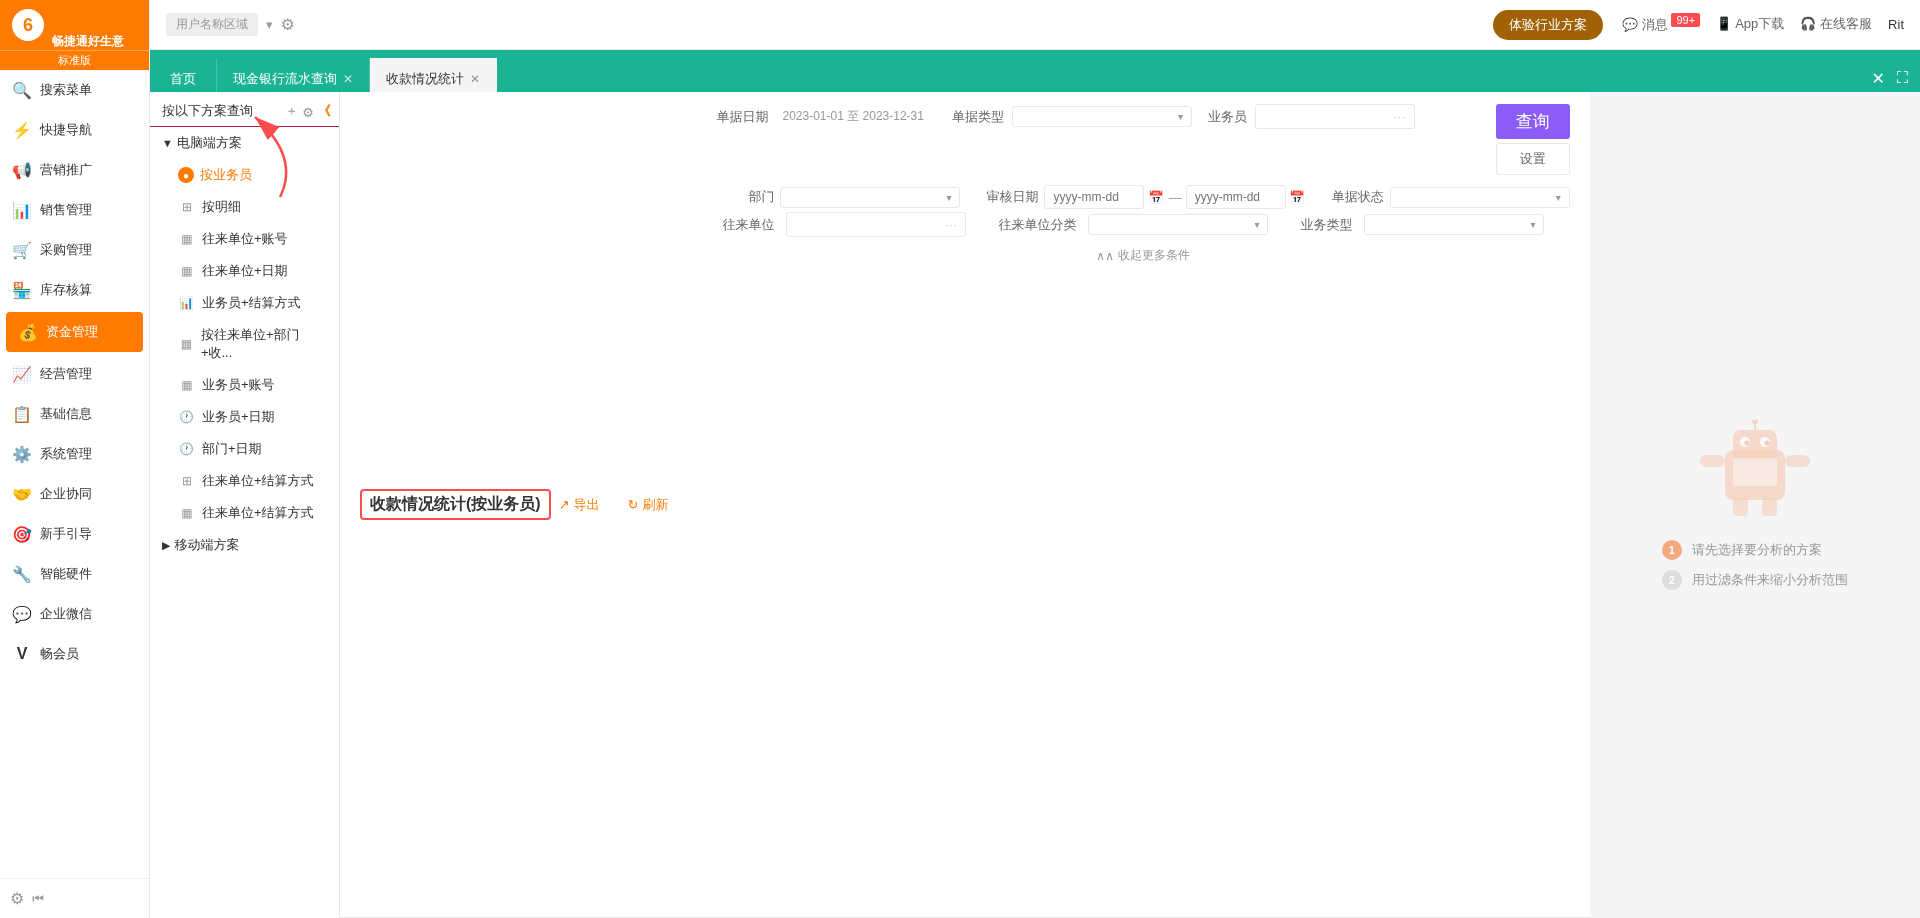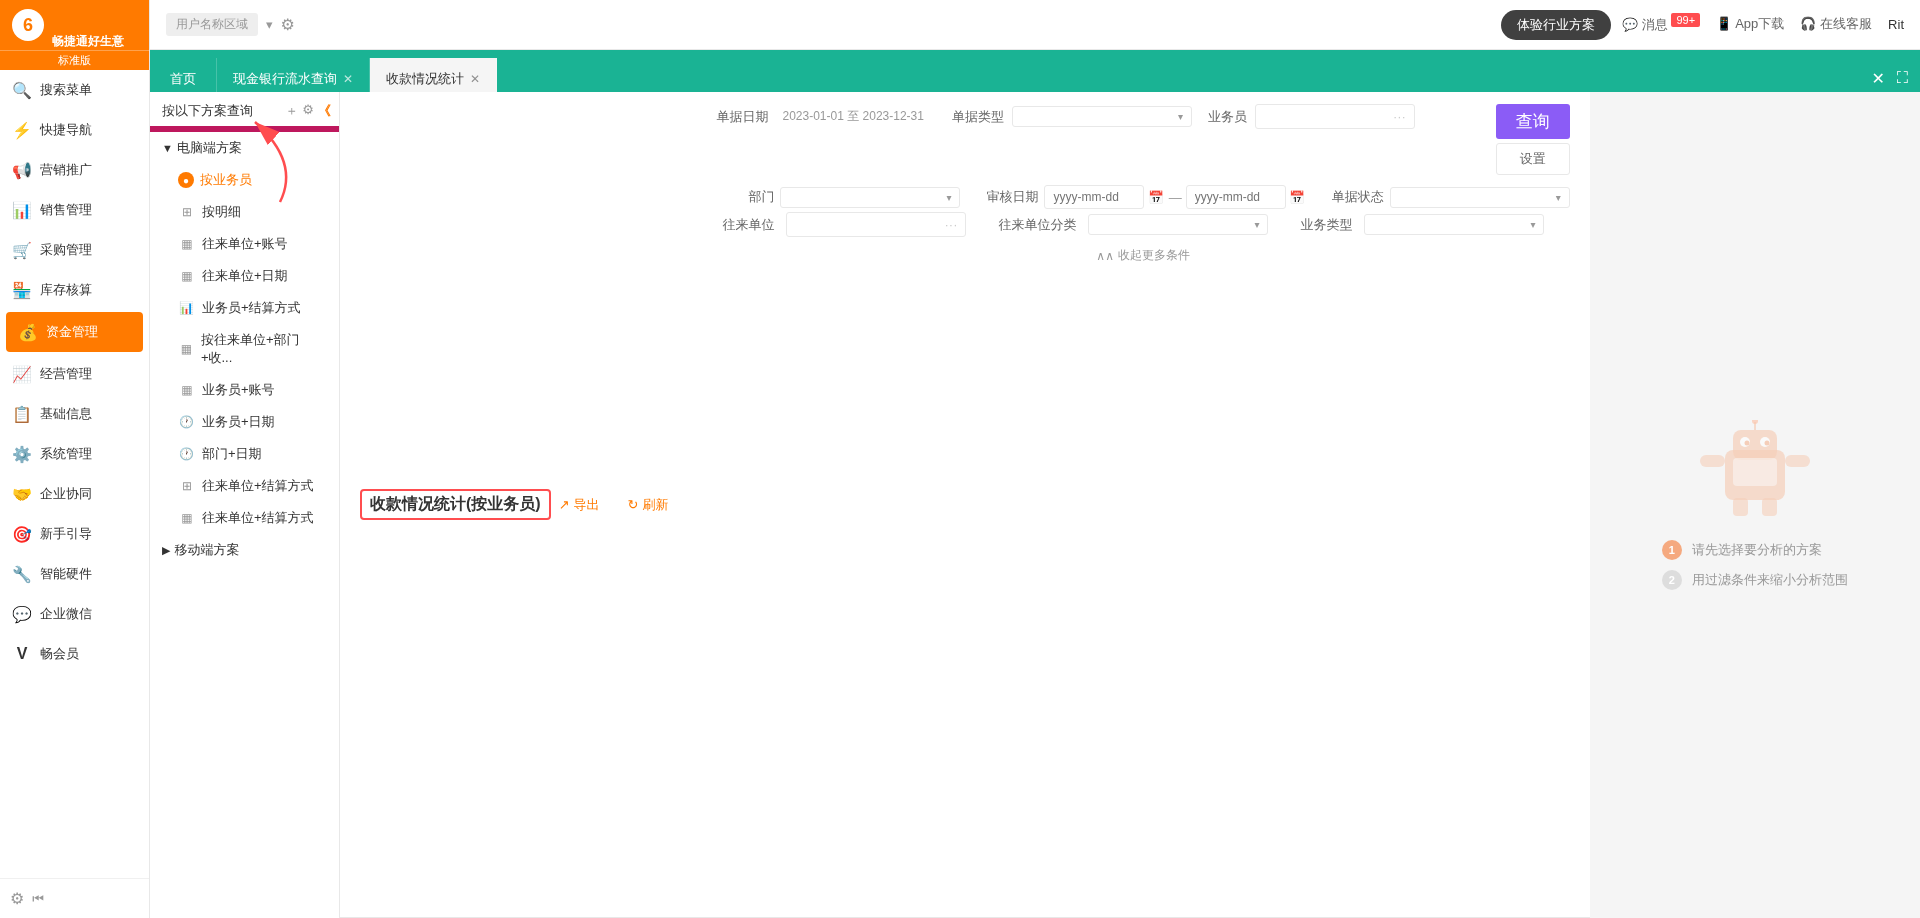--- a/index.html
+++ b/index.html
@@ -14,24 +14,24 @@
     .sidebar-item { display: flex; align-items: center; padding: 10px 12px; cursor: pointer; color: #333; font-size: 13px; }
     .sidebar-item.active { background: #ff7a00; color: white; border-radius: 4px; margin: 2px 6px; }
     .sidebar-item .item-icon { width: 20px; height: 20px; margin-right: 8px; display: flex; align-items: center; justify-content: center; font-size: 16px; }
     .sidebar-bottom { padding: 10px; display: flex; align-items: center; gap: 8px; border-top: 1px solid #f0f0f0; }
     .sidebar-bottom .btn-gear { cursor: pointer; color: #999; font-size: 16px; }
 
     
     .main { flex: 1; display: flex; flex-direction: column; height: 918px; overflow: hidden; }
 
     
-    .top-header { height: 50px; background: #fff; display: flex; align-items: center; padding: 0 16px; border-bottom: 1px solid #e8e8e8; gap: 11px; }
+    .top-header { height: 50px; background: #fff; display: flex; align-items: center; padding: 0 16px; border-bottom: 1px solid #e8e8e8; gap: 19px; }
     .breadcrumb-area { flex: 1; display: flex; align-items: center; gap: 8px; }
     .breadcrumb-item { color: #666; font-size: 12px; background: #f5f5f5; padding: 3px 8px; border-radius: 3px; }
-    .btn-trial { background: #404040; color: white; border: none; border-radius: 20px; padding: 6px 16px; font-size: 13px; cursor: pointer; }
+    .btn-trial { background: #a16207; color: white; border: none; border-radius: 20px; padding: 6px 16px; font-size: 13px; cursor: pointer; }
     .top-right-icons { display: flex; align-items: center; gap: 16px; color: #666; font-size: 13px; }
     .badge { background: #ff4d4f; color: white; border-radius: 2px; font-size: 11px; padding: 1px 5px; vertical-align: super; }
 
     
     .tab-bar { height: 42px; background: #1ab394; display: flex; align-items: center; padding: 15px 0 0 0; }
     .tab-item { height: 42px; display: flex; align-items: center; padding: 0 16px; color: white; cursor: pointer; font-size: 13px; border-right: 1px solid rgba(255,255,255,0.2); }
     .tab-item.home { padding: 0 20px; }
     .tab-item.active { background: #f5f5f5; color: #333; }
     .tab-item .tab-close { margin-left: 6px; font-size: 12px; opacity: 0.7; }
     .tab-item.active .tab-close { color: #666; }
@@ -72,21 +72,21 @@
     .btn-settings { border: 1px solid #e8e8e8; background: #fff; color: #666; border-radius: 3px; padding: 6px 16px; font-size: 13px; cursor: pointer; }
     .filter-actions { display: flex; flex-direction: column; gap: 4px; margin-left: auto; }
     .collapse-more { display: flex; align-items: center; justify-content: center; padding: 6px; color: #999; cursor: pointer; font-size: 12px; gap: 4px; }
 
     
     .empty-state { flex: 1; display: flex; flex-direction: column; align-items: center; justify-content: center; padding: 40px; }
     .empty-steps { display: flex; flex-direction: column; gap: 10px; }
     .empty-step { display: flex; align-items: center; gap: 10px; color: #999; font-size: 13px; }
     .step-num { width: 20px; height: 20px; border-radius: 50%; background: #ddd; color: #fff; display: flex; align-items: center; justify-content: center; font-size: 11px; font-weight: bold; }
 
-    .scheme-header-row { display: flex; align-items: flex-start; padding: 10px 8px 6px 12px; border-bottom: 6px solid #be185d; position: relative; }
+    .scheme-header-row { display: flex; align-items: flex-end; padding: 10px 8px 6px 12px; border-bottom: 1px solid #be185d; position: relative; }
   </style>
 </head>
 <body>
 
 <div class="sidebar">
   <div class="sidebar-logo">
     <div class="logo-icon" style="background:#fff;color:#ff7a00;font-size:18px;font-weight:bold;">6</div>
     <div>
       <div style="font-size:12px;margin-top:32px;">畅捷通好生意</div>
     </div>

